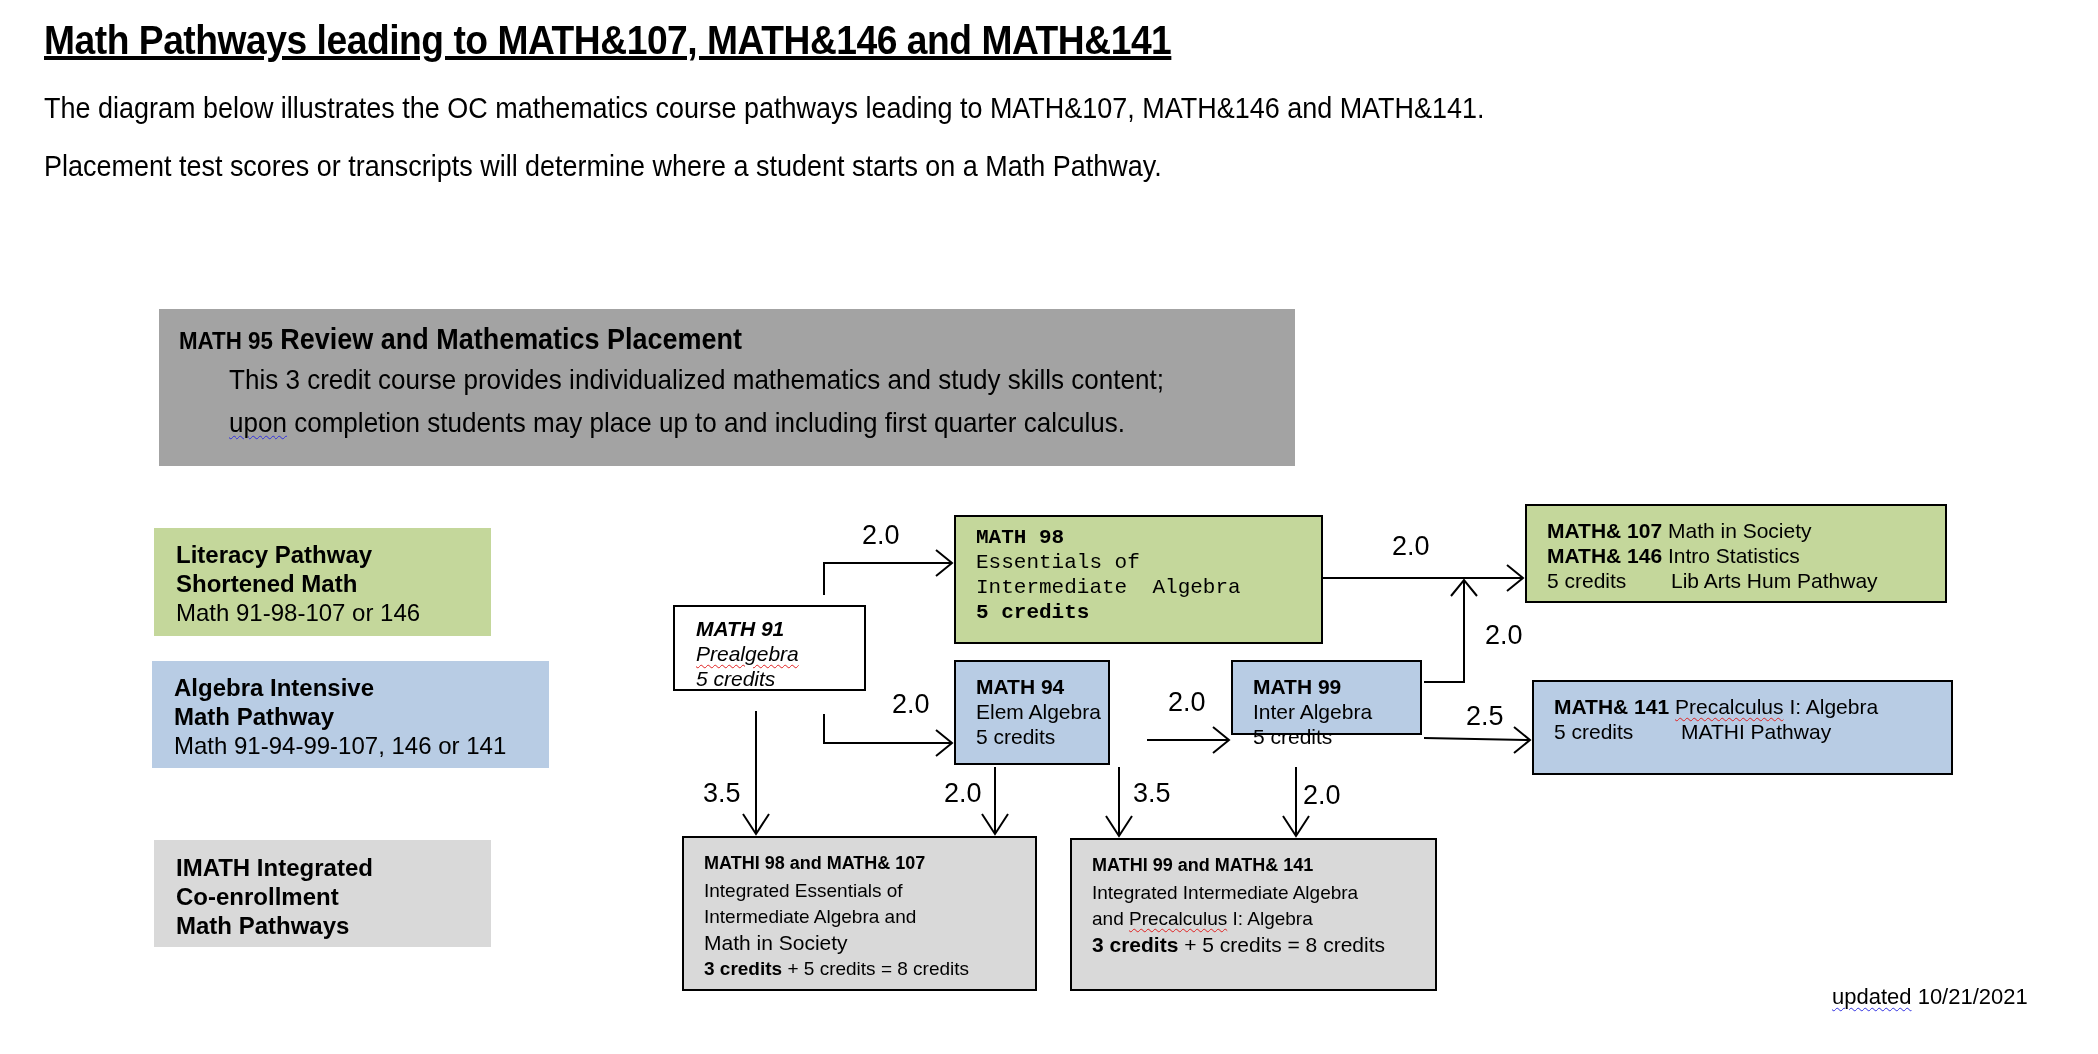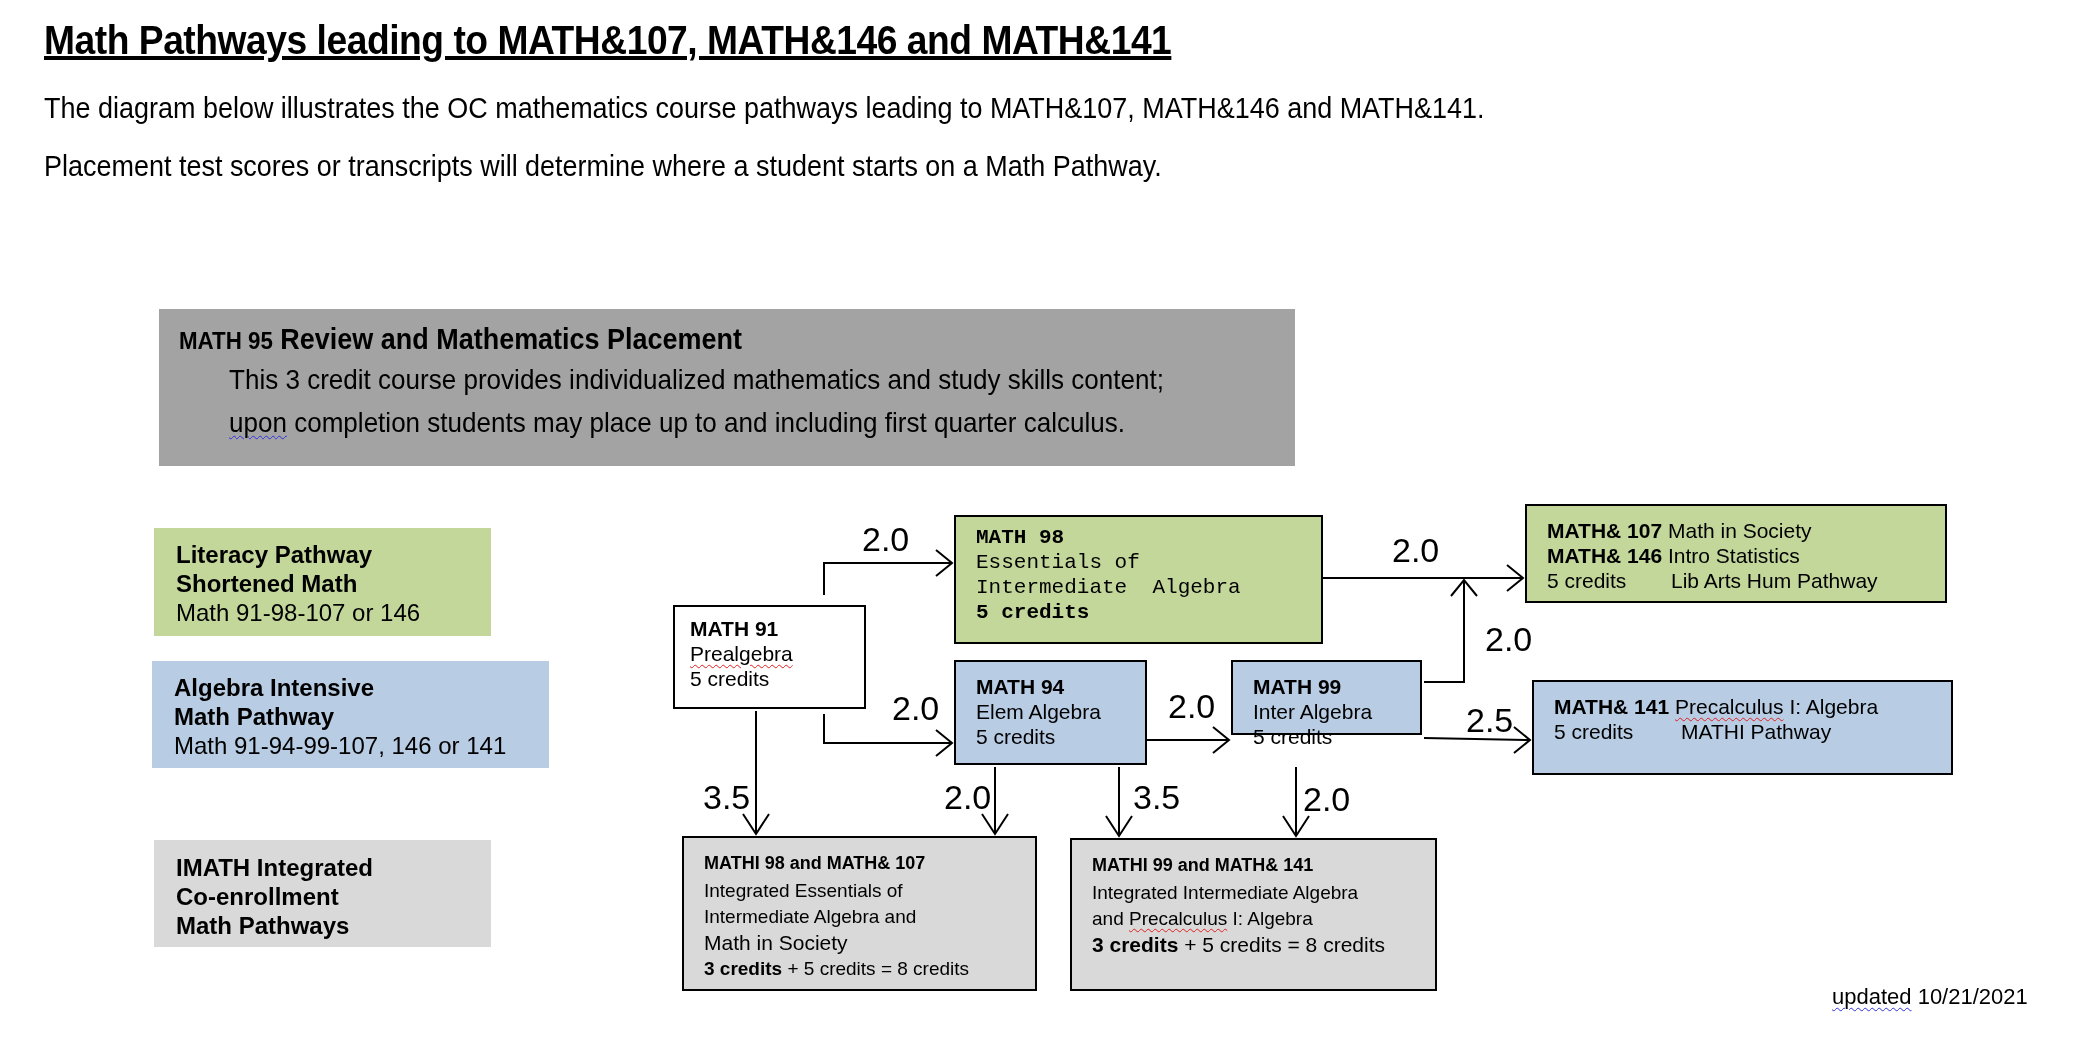--- a/index.html
+++ b/index.html
@@ -25,37 +25,37 @@
   #m95 .p{font-size:28px;margin-left:50px;line-height:39px;margin-top:4px;white-space:nowrap;transform:scaleX(0.93);transform-origin:left;}
 
   .legend{padding:12px 0 0 22px;font-size:24px;line-height:29px;}
   .legend .b{font-weight:bold;}
   #lg-green{left:154px;top:528px;width:337px;height:108px;}
   #lg-blue{left:152px;top:661px;width:397px;height:107px;}
   #lg-gray{left:154px;top:840px;width:337px;height:107px;padding-top:13px;}
 
   .course{font-size:21px;line-height:25px;padding:10px 0 0 20px;}
   .course .b{font-weight:bold;}
-  #m91{left:673px;top:605px;width:193px;height:104px;padding-left:15px;padding-top:9px;}
+  #m91{left:673px;top:605px;width:193px;height:86px;padding-left:21px;padding-top:9px;font-style:italic;}
   #m98{left:954px;top:515px;width:369px;height:129px;padding-top:8px;font-family:Liberation Mono, monospace;}
-  #m94{left:954px;top:660px;width:193px;height:105px;padding-top:12px;}
+  #m94{left:954px;top:660px;width:156px;height:105px;padding-top:12px;}
   #m99{left:1231px;top:660px;width:191px;height:75px;padding-top:12px;}
   #m107{left:1525px;top:504px;width:422px;height:99px;padding-top:12px;}
   #m141{left:1532px;top:680px;width:421px;height:95px;padding-top:12px;}
   .tab{display:inline-block;width:124px;}
   #m141 .tab{width:127px;}
   #mi98{left:682px;top:836px;width:355px;height:155px;padding-top:10px;}
   #mi99{left:1070px;top:838px;width:367px;height:153px;padding-top:10px;}
   .int .hd{font-size:18px;font-weight:bold;line-height:30px;}
   .int .ln{font-size:19px;line-height:26px;}
   .int .ln2{font-size:21px;line-height:26px;}
   .squig{text-decoration:underline wavy #e02020;text-decoration-thickness:1px;text-underline-offset:3px;}
   .squigb{text-decoration:underline wavy #3030e0;text-decoration-thickness:1px;text-underline-offset:3px;}
 
-  .lbl{position:absolute;font-size:34px;}
+  .lbl{position:absolute;font-size:27px;}
   #updated{left:1832px;top:984px;font-size:22px;white-space:nowrap;}
   svg.lines{position:absolute;left:0;top:0;}
 </style>
 </head>
 <body>
 
 <div id="title" class="abs cal">Math Pathways leading to MATH&amp;107, MATH&amp;146 and MATH&amp;141</div>
 <div id="intro1" class="abs intro cal">The diagram below illustrates the OC mathematics course pathways leading to MATH&amp;107, MATH&amp;146 and MATH&amp;141.</div>
 <div id="intro2" class="abs intro cal">Placement test scores or transcripts will determine where a student starts on a Math Pathway.</div>
 

